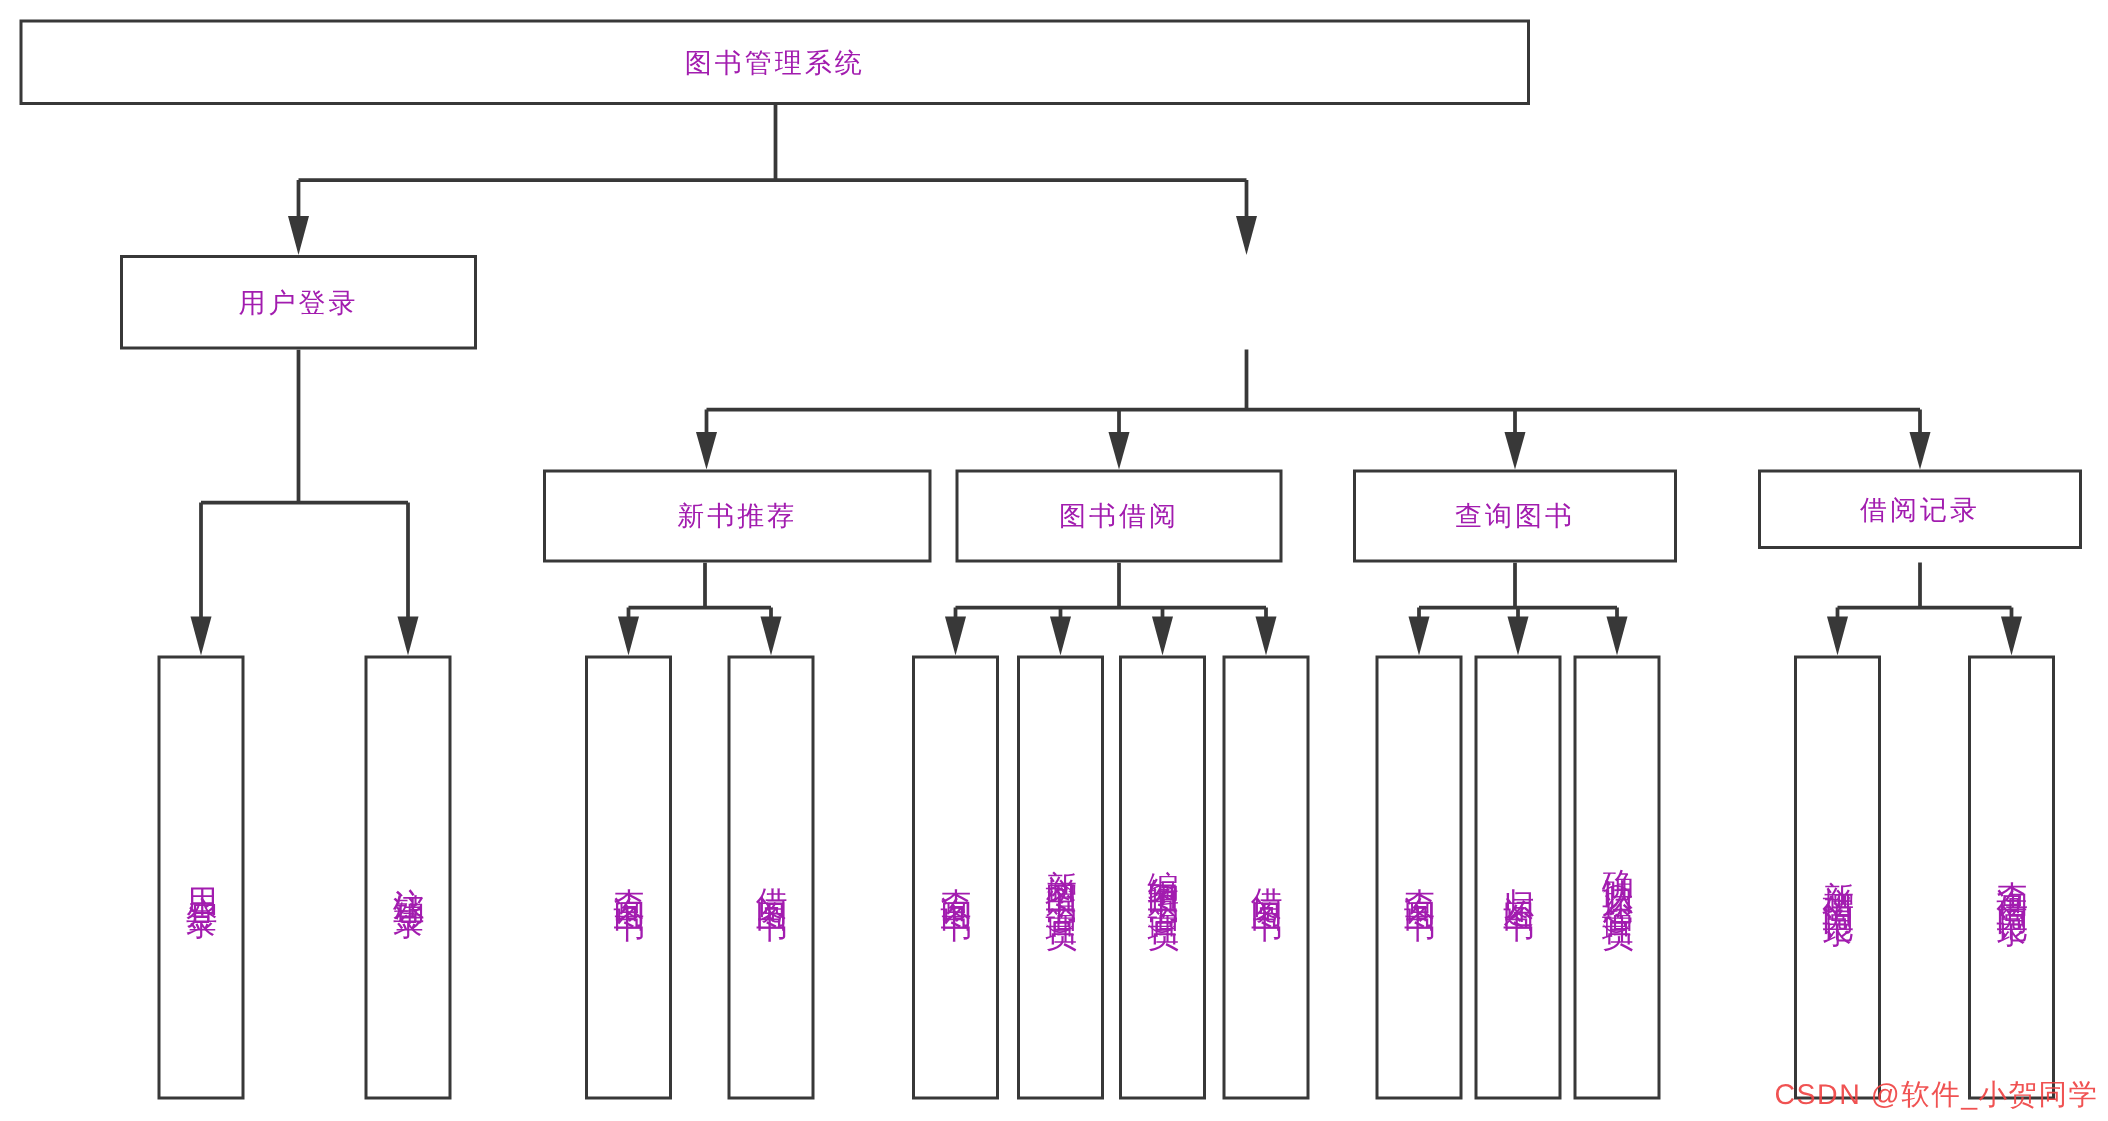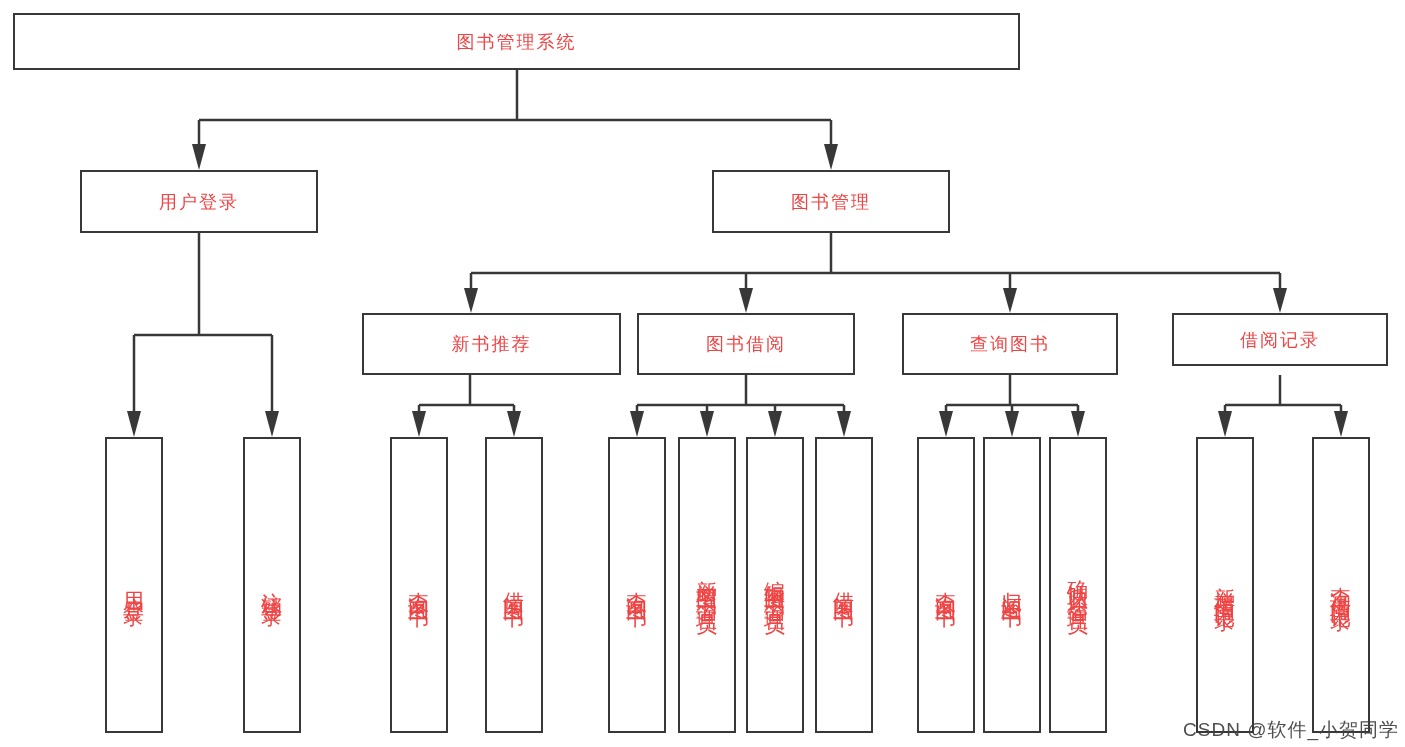--- a/index.html
+++ b/index.html
@@ -22,21 +22,21 @@
     pointer-events: none;
   }
   .node {
     position: absolute;
     box-sizing: border-box;
     background: #ffffff;
     border: 2.5px solid #383838;
     display: flex;
     align-items: center;
     justify-content: center;
-    color: #ef4444;
+    color: #a21caf;
     text-align: right;
   }
   .node.h span {
     font-size: 18px;
     letter-spacing: 2px;
     white-space: nowrap;
   }
   .node.v span {
     writing-mode: vertical-rl;
     text-orientation: mixed;
@@ -47,21 +47,21 @@
   .leaf {
     width: 58px;
     top: 437px;
     height: 296px;
   }
   .watermark {
     position: absolute;
     right: 6px;
     bottom: 4px;
     font-size: 19px;
-    color: #404040;
+    color: #ef4444;
     opacity: 0.92;
     letter-spacing: 1px;
     white-space: nowrap;
     z-index: 5;
     margin-top: 40px;
   }
 </style>
 </head>
 <body>
 
@@ -114,23 +114,20 @@
     </g>
   </svg>
 
   <div class="node h" style="left:13px; top:13px; width:1007px; height:57px;">
     <span>图书管理系统</span>
   </div>
 
   <div class="node h" style="left:80px; top:170px; width:238px; height:63px;">
     <span>用户登录</span>
   </div>
-  <div class="node h" style="left:712px; top:170px; width:238px; height:63px;">
-    <span>图书管理</span>
-  </div>
 
   <div class="node h" style="left:362px; top:313px; width:259px; height:62px;">
     <span>新书推荐</span>
   </div>
   <div class="node h" style="left:637px; top:313px; width:218px; height:62px;font-family:Liberation Serif, serif;">
     <span>图书借阅</span>
   </div>
   <div class="node h" style="left:902px; top:313px; width:216px; height:62px;">
     <span>查询图书</span>
   </div>

